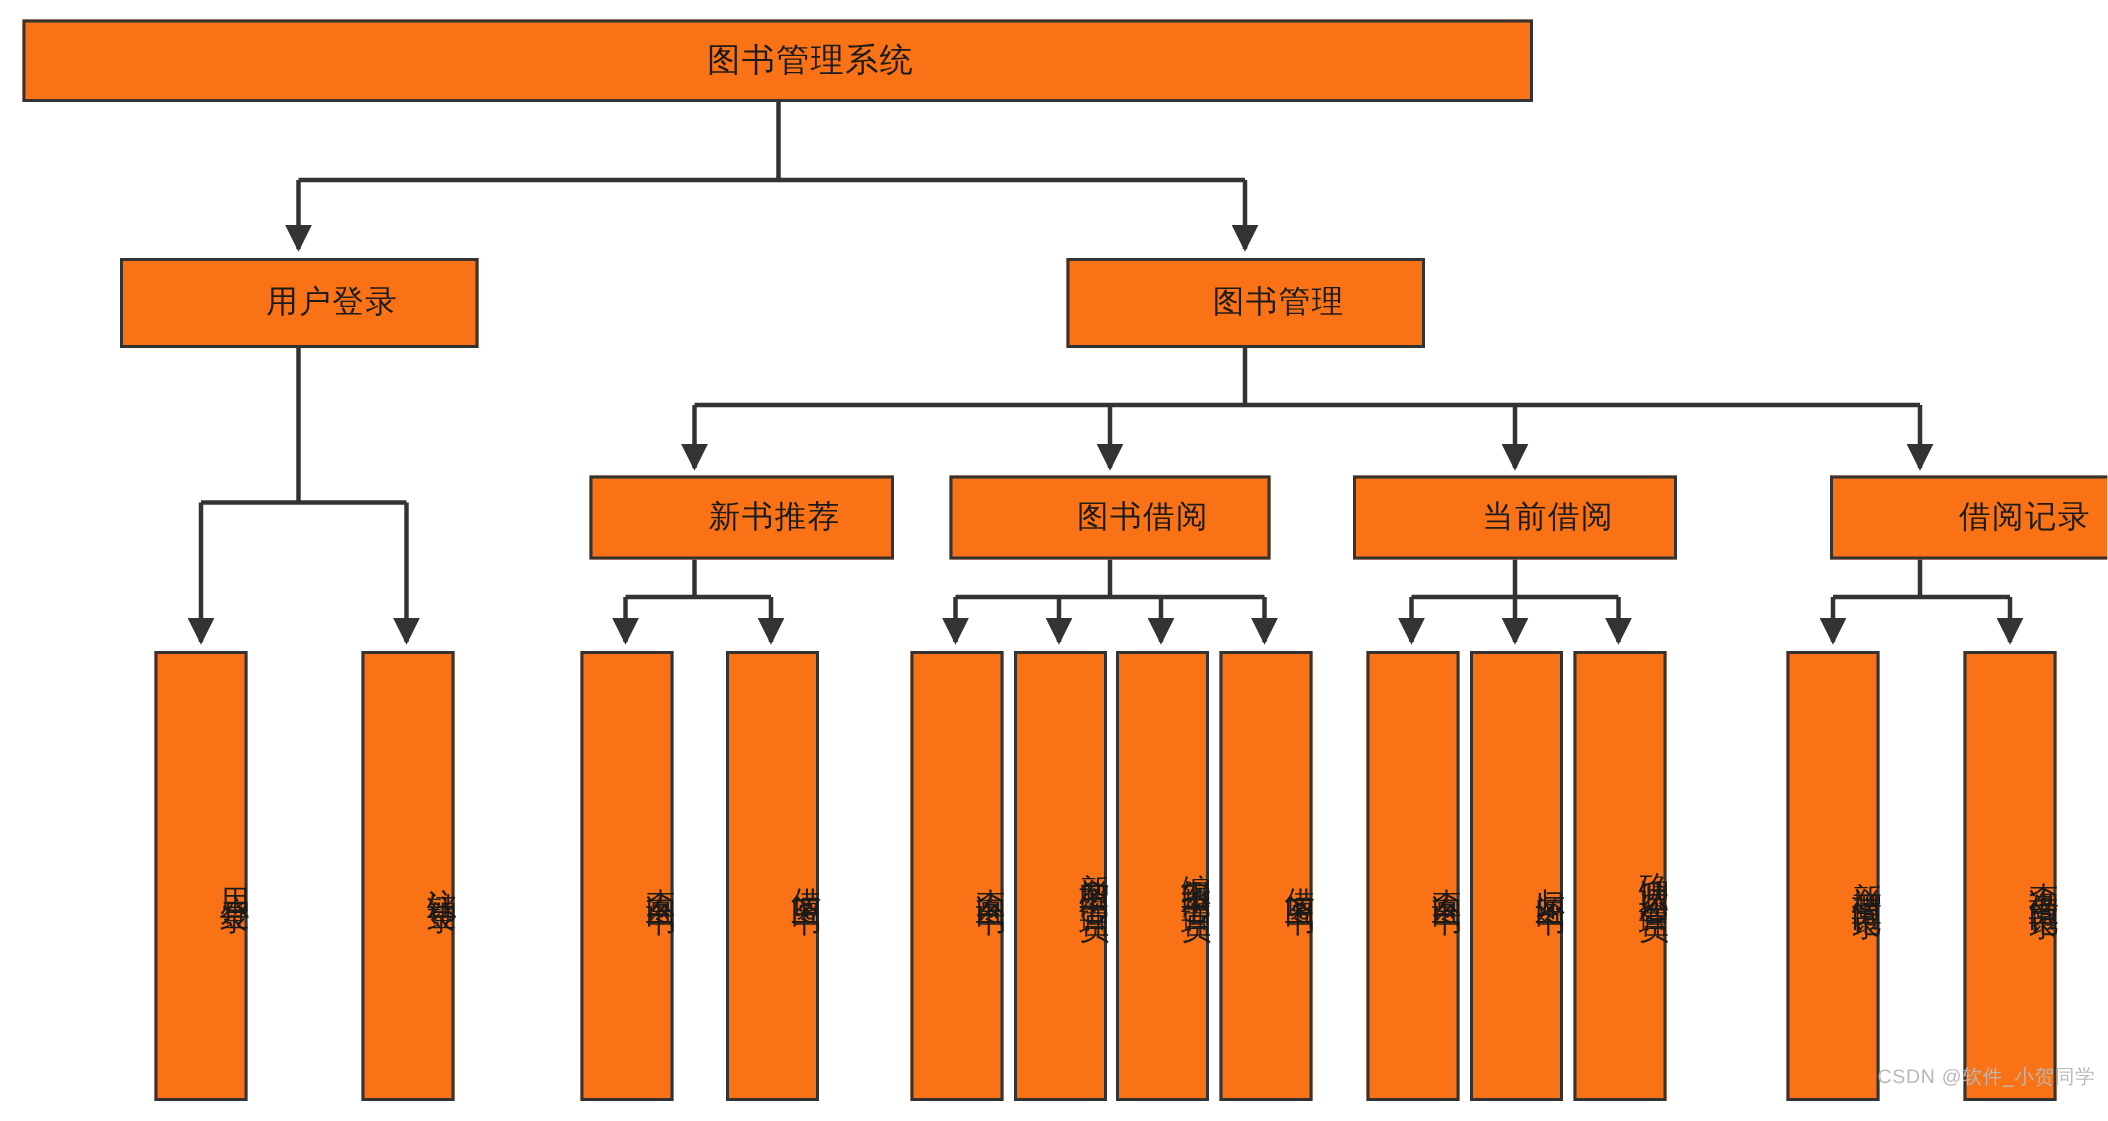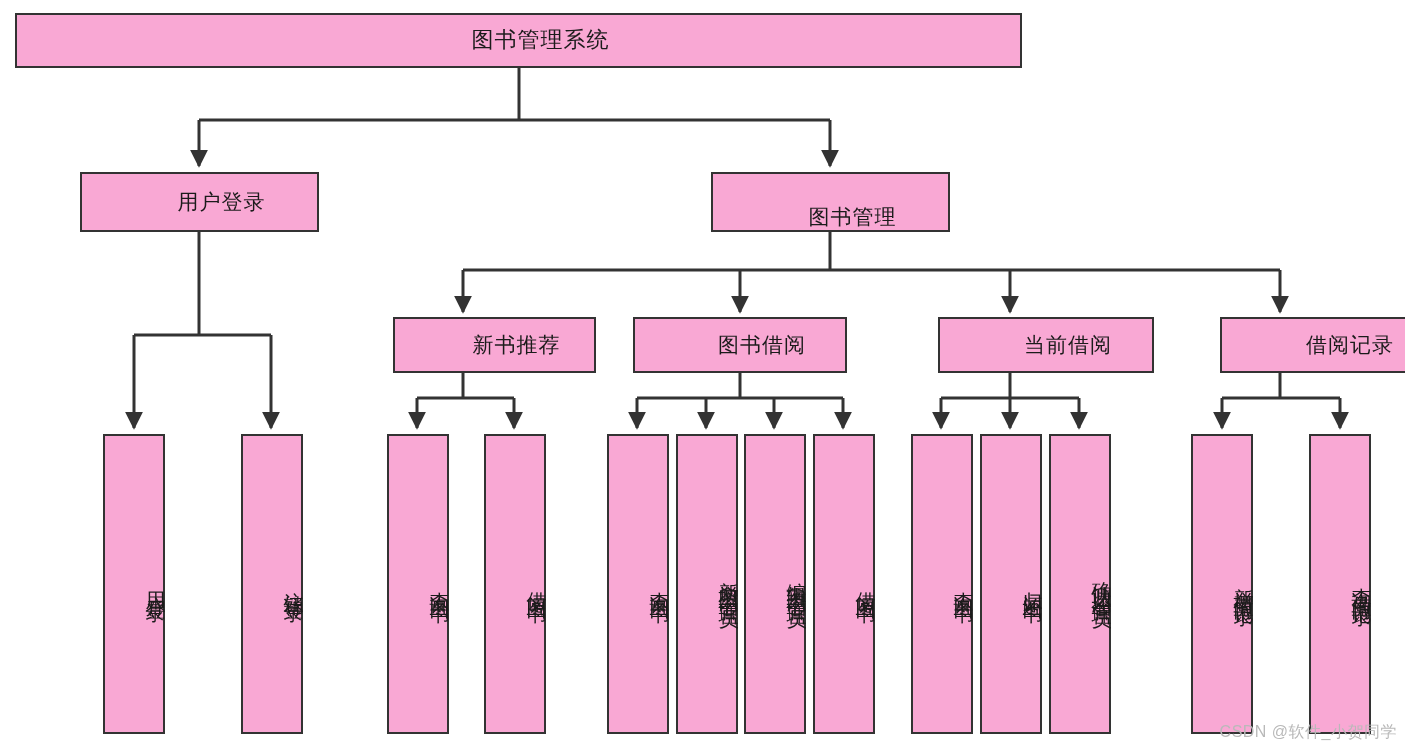--- a/index.html
+++ b/index.html
@@ -21,21 +21,21 @@
   #diagram-svg {
     position: absolute;
     left: 0;
     top: 0;
     width: 1405px;
     height: 747px;
   }
   .node {
     position: absolute;
     box-sizing: border-box;
-    background: #f9a8d4;
+    background: #f97316;
     border: 2px solid #333333;
     display: flex;
     align-items: center;
     justify-content: center;
     z-index: 2;
     padding-left: 44px;
   }
   .node-label {
     color: #1b1b1b;
     font-size: 21px;
@@ -55,22 +55,22 @@
     letter-spacing: 4px;
     line-height: 1;
     white-space: nowrap;
   }
   .node.root .node-label {
     font-size: 22px;
   }
   #watermark {
     position: absolute;
     right: 8px;
-    bottom: 4px;
-    font-size: 16px;
+    bottom: 20px;
+    font-size: 13px;
     color: #b9b9b9;
     letter-spacing: 0.5px;
     z-index: 3;
     white-space: nowrap;
     font-family: "Liberation Sans", "DejaVu Sans", sans-serif;
   }
 </style>
 </head>
 <body>
 
@@ -139,33 +139,33 @@
   </svg>
 
   <div class="node root" style="left:15px; top:13px; width:1007px; height:55px;">
     <span class="node-label">图书管理系统</span>
   </div>
 
   <div class="node" style="left:80px; top:172px; width:239px; height:60px;">
     <span class="node-label">用户登录</span>
   </div>
 
-  <div class="node" style="left:711px; top:172px; width:239px; height:60px;align-items:flex-end;">
+  <div class="node" style="left:711px; top:172px; width:239px; height:60px;">
     <span class="node-label">图书管理</span>
   </div>
 
   <div class="node" style="left:362px; top:317px; width:203px; height:56px;margin-left:31px;">
     <span class="node-label">新书推荐</span>
   </div>
 
   <div class="node" style="left:633px; top:317px; width:214px; height:56px;">
     <span class="node-label">图书借阅</span>
   </div>
 
-  <div class="node" style="left:902px; top:317px; width:216px; height:56px;margin-left:36px;">
+  <div class="node" style="left:902px; top:317px; width:216px; height:56px;">
     <span class="node-label">当前借阅</span>
   </div>
 
   <div class="node" style="left:1172px; top:317px; width:216px; height:56px;margin-left:48px;">
     <span class="node-label">借阅记录</span>
   </div>
 
   <div class="node leaf" style="left:103px; top:434px; width:62px; height:300px;">
     <span class="node-label">用户登录</span>
   </div>

